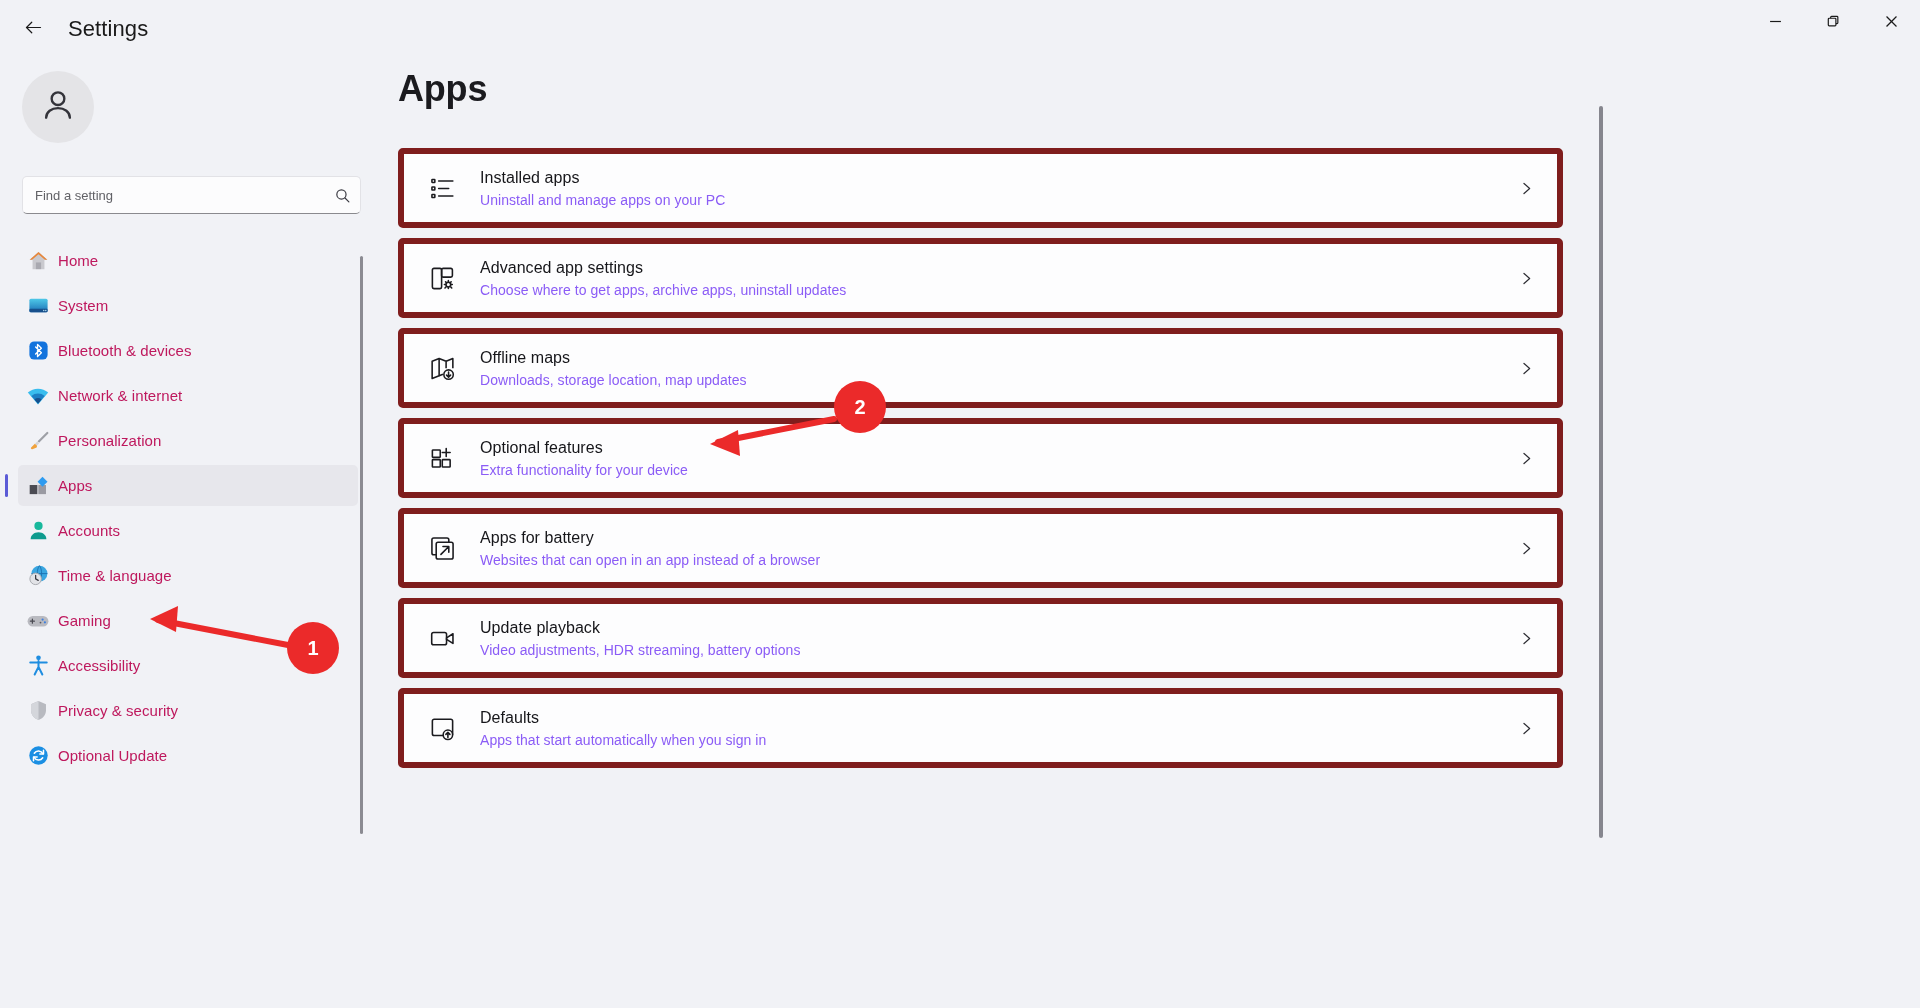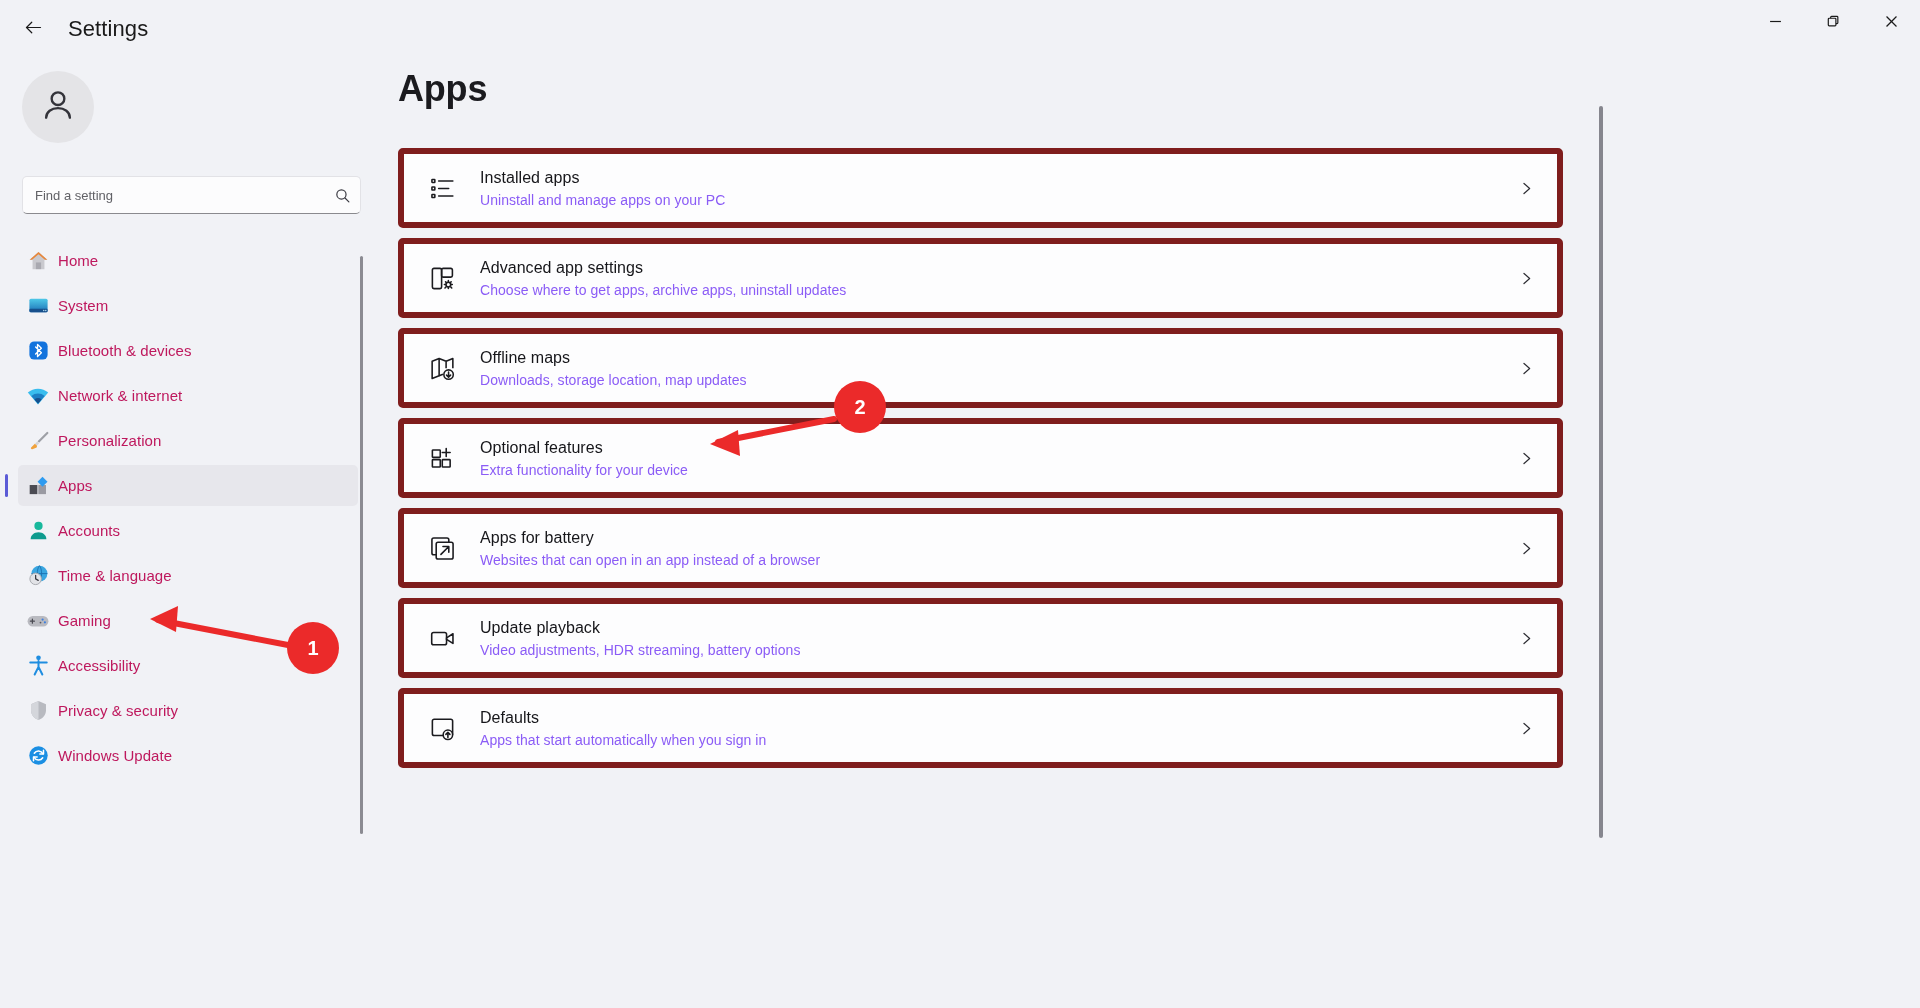--- a/index.html
+++ b/index.html
@@ -448,21 +448,21 @@
 
       <div class="navitem">
 
         <span class="navicon">
           <svg width="23" height="23" viewBox="0 0 24 24">
             <circle cx="12" cy="12" r="9.6" fill="#1b8fe3"></circle>
             <path d="M16.6 10.2A5.2 5.2 0 0 0 7.6 9.6M7.4 13.8a5.2 5.2 0 0 0 9 0.6" fill="none" stroke="#fff" stroke-width="1.6" stroke-linecap="round"></path>
             <path d="M17.2 6.6v3.8h-3.8M6.8 17.4v-3.8h3.8" fill="none" stroke="#fff" stroke-width="1.6" stroke-linecap="round" stroke-linejoin="round"></path>
           </svg>
         </span>
-        <span class="navlabel">Windows Update</span>
+        <span class="navlabel">Optional Update</span>
       </div>
 
     </div>
 
     <div class="sb-scrollbar"></div>
   </div>
 
   <div class="main">
 
     <div class="page-title">Apps</div>

